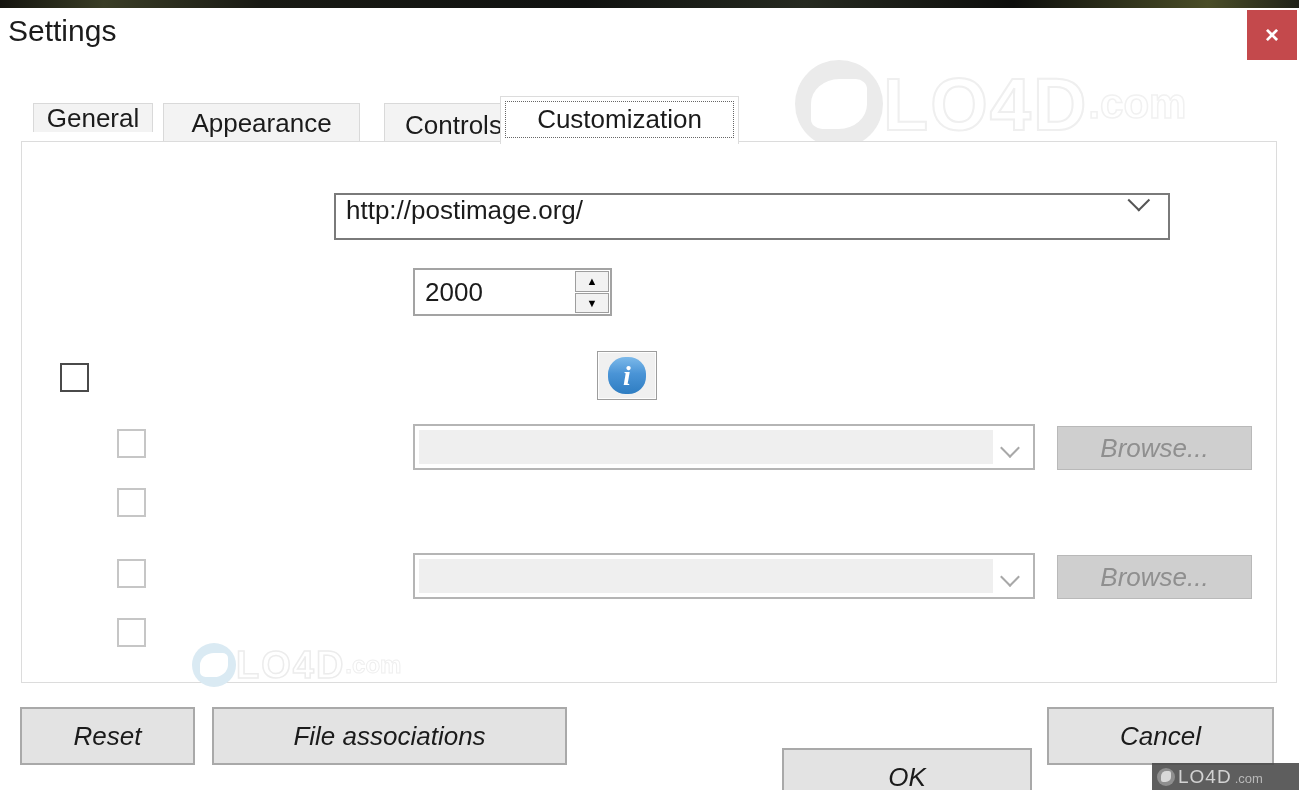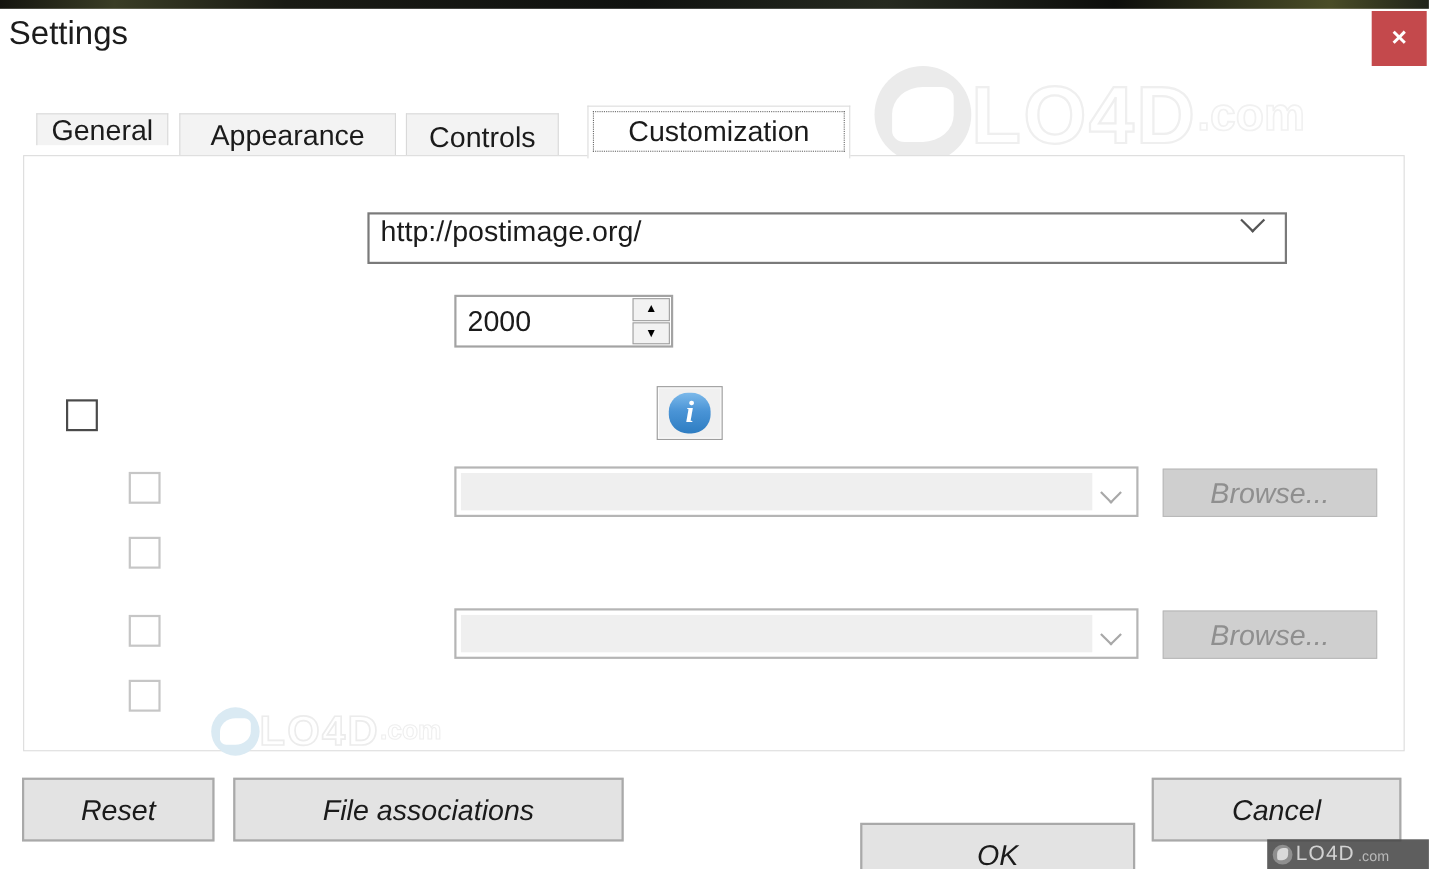--- a/index.html
+++ b/index.html
@@ -38,23 +38,23 @@
   .wm-top .wm-suffix{ font-size:42px; }
   .wm-mid .wm-suffix{ font-size:24px; -webkit-text-stroke:1px #efefef; }
 
   
   .tab{
     position:absolute; background:#f3f3f3; border:1px solid #d9d9d9; border-bottom:none;
     font-size:26px; display:flex; align-items:center; justify-content:center; z-index:1; cursor:default;
   }
   .tab-general{ left:33px; top:103px; width:120px; height:29px; }
   .tab-appearance{ left:163px; top:103px; width:197px; height:39px; }
-  .tab-controls{ left:369px; top:103px; width:139px; height:43px; }
+  .tab-controls{ left:384px; top:103px; width:139px; height:43px; }
   .tab-active{
-    left:534px; top:96px; width:239px; height:48px; background:#ffffff; border:1px solid #dcdcdc;
+    left:500px; top:96px; width:239px; height:48px; background:#ffffff; border:1px solid #dcdcdc;
     border-bottom:none; z-index:3;
   }
   .tab-focus{ position:absolute; inset:4px 4px 6px 4px; border:1px dotted #666; display:flex; align-items:center; justify-content:center; }
 
   .tab-panel{
     position:absolute; left:21px; top:141px; width:1256px; height:542px;
     background:#ffffff; border:1px solid #dcdcdc; z-index:2;
   }
 
   .field-label{ position:absolute; font-size:26px; color:#1b1b1b; white-space:nowrap; }

